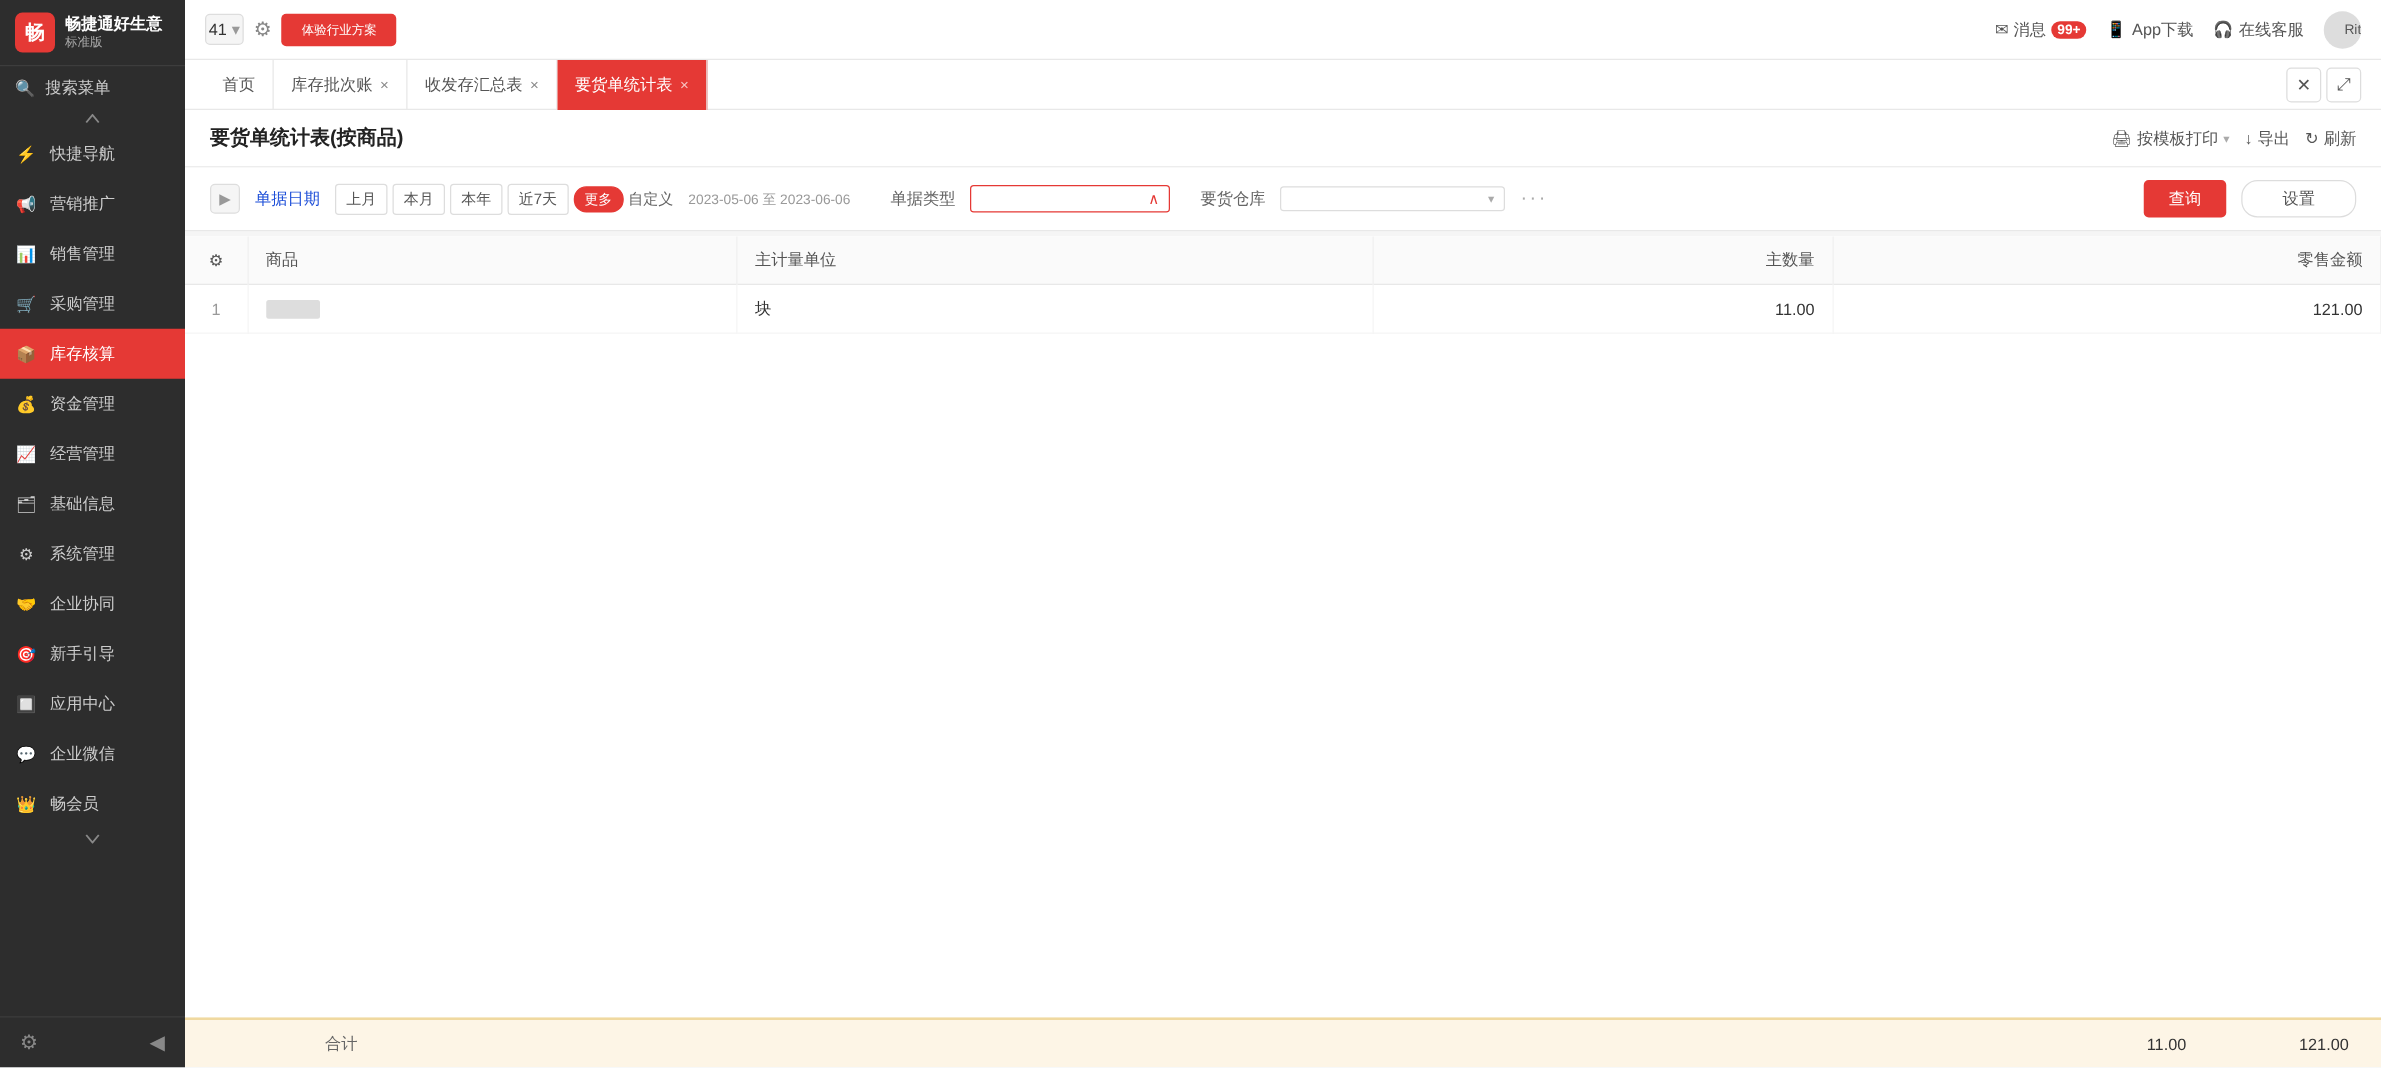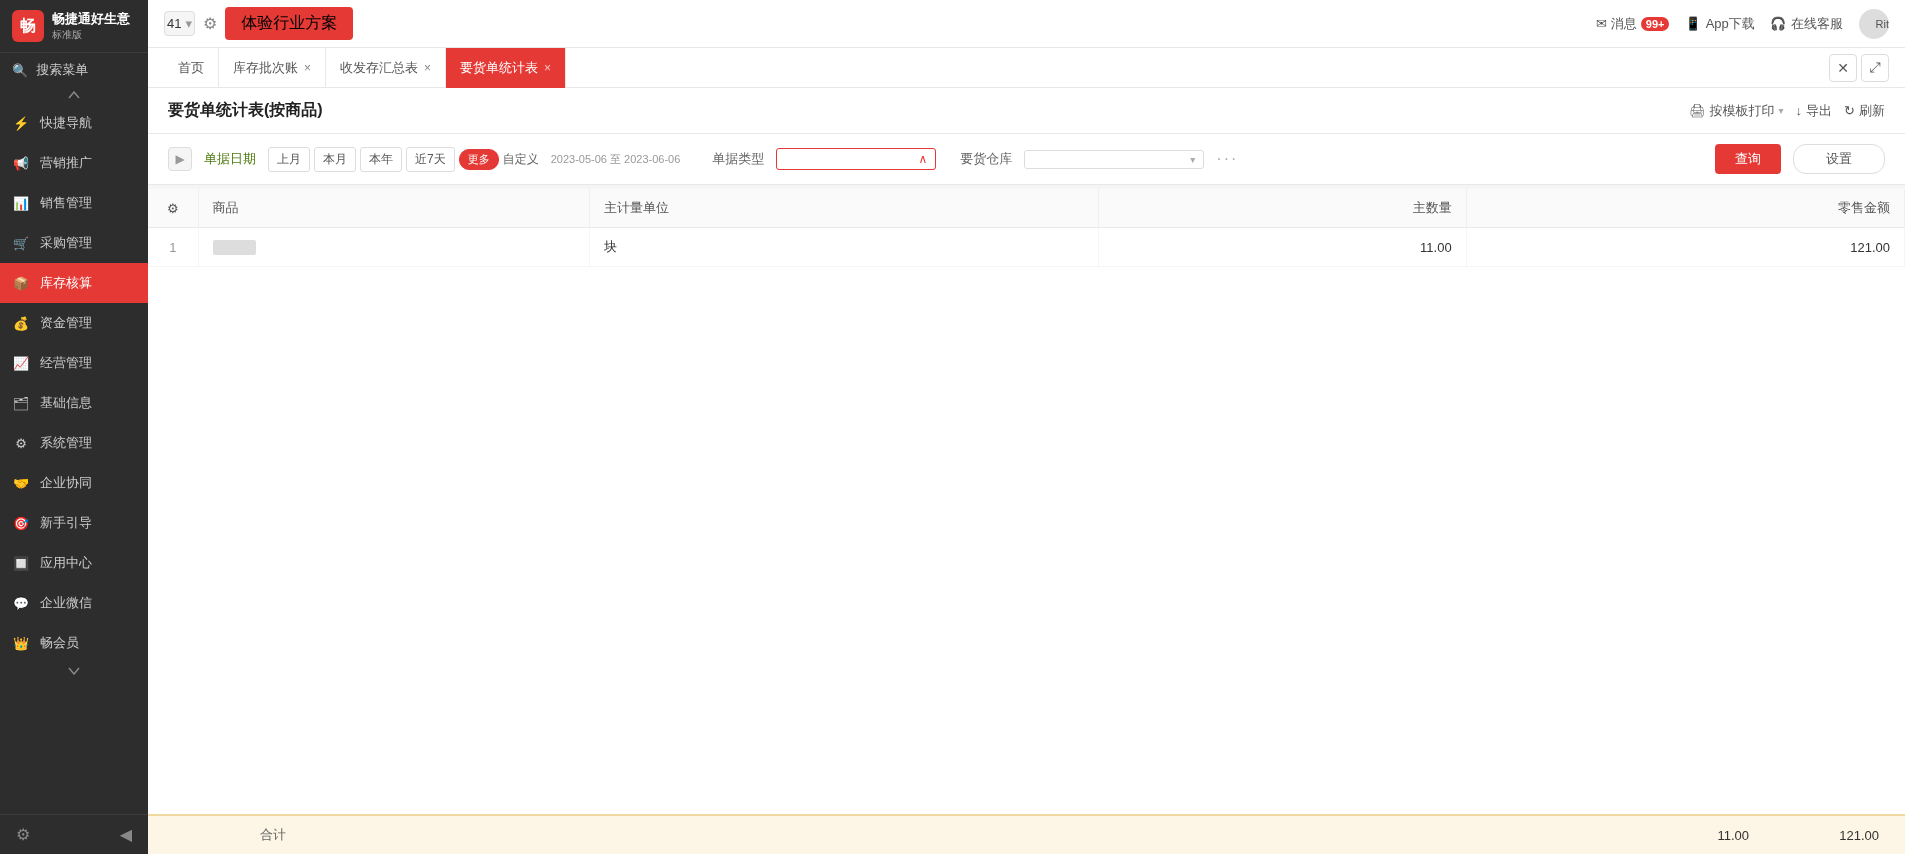--- a/index.html
+++ b/index.html
@@ -121,25 +121,25 @@
       background: #f5f5f5;
       border: 1px solid #ddd;
       border-radius: 4px;
       padding: 4px 2px;
       cursor: pointer;
       font-size: 13px;
       color: #333;
     }
     .trial-btn {
       background: #e53935;
-      color: #000000;
+      color: #ffffff;
       border: none;
       border-radius: 4px;
       padding: 6px 16px;
-      font-size: 16px;
+      font-size: 10px;
       cursor: pointer;
       font-weight: 500;
     }
     .topbar-right {
       display: flex;
       align-items: center;
       gap: 16px;
     }
     .topbar-action {
       display: flex;
@@ -274,21 +274,21 @@
       border: 1px solid #ddd;
       border-radius: 4px;
       display: flex;
       align-items: center;
       justify-content: center;
       cursor: pointer;
       color: #999;
       font-size: 12px;
     }
     .filter-label {
-      color: #4d7c0f;
+      color: #1d4ed8;
       font-size: 13px;
       white-space: nowrap;
     }
     .date-btns {
       display: flex;
       align-items: center;
       gap: 4px;
     }
     .date-btn {
       padding: 3px 8px;

